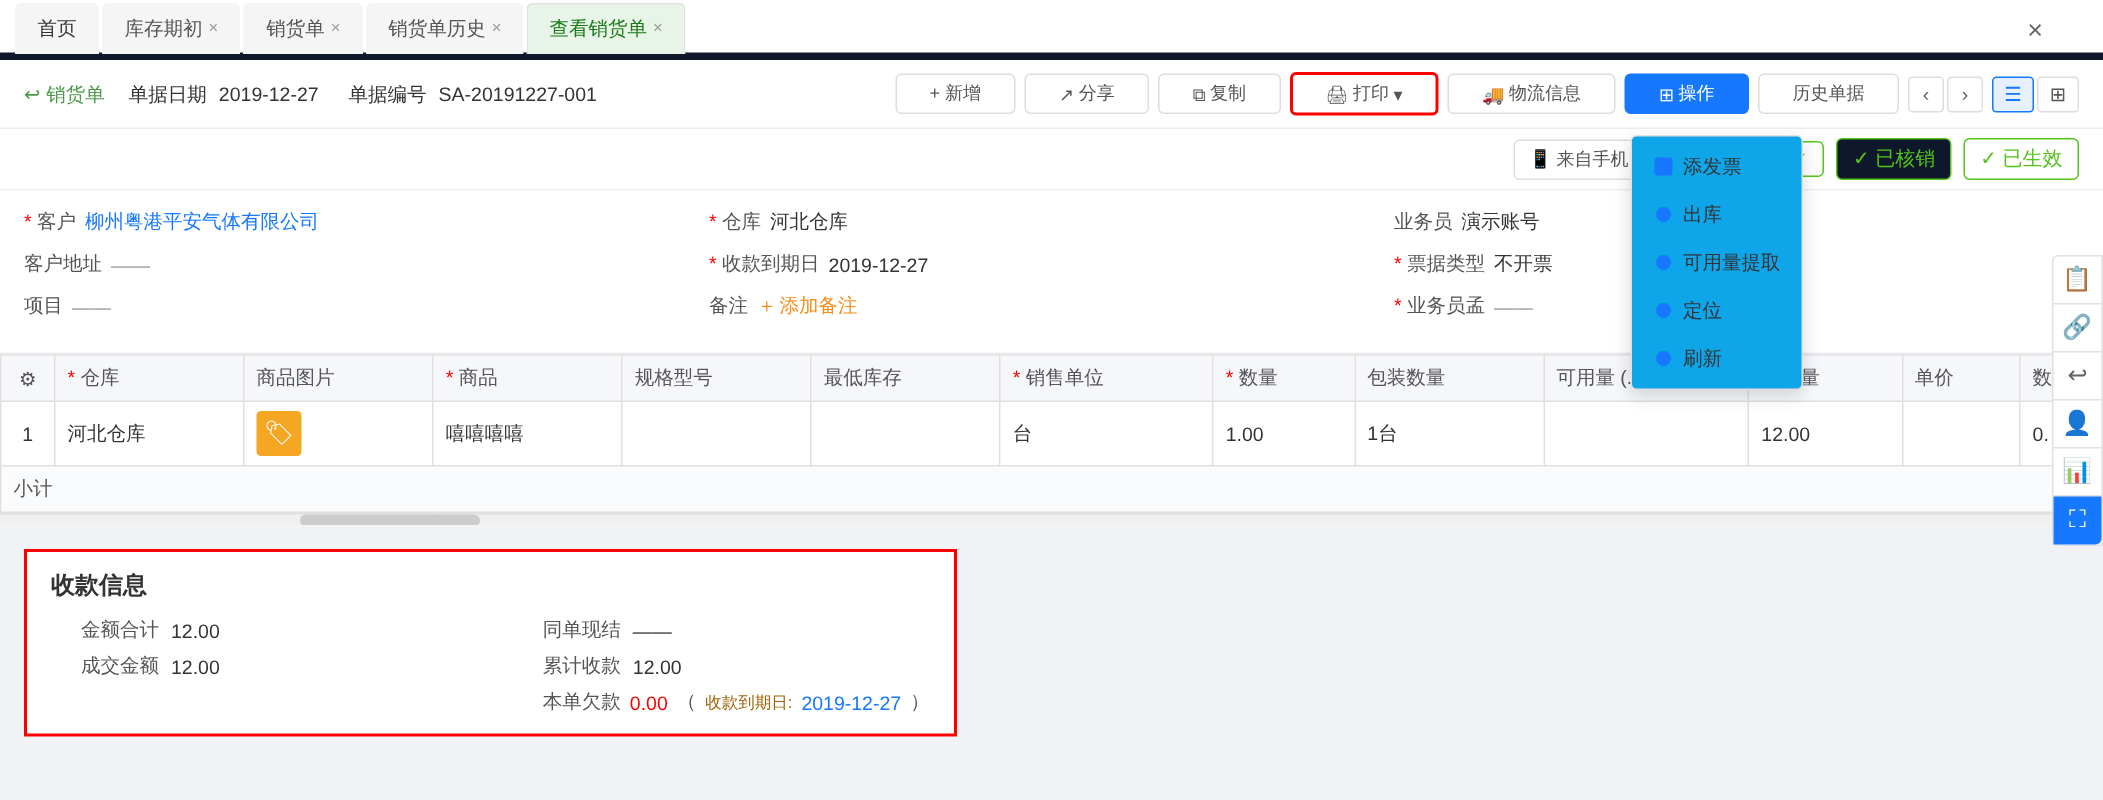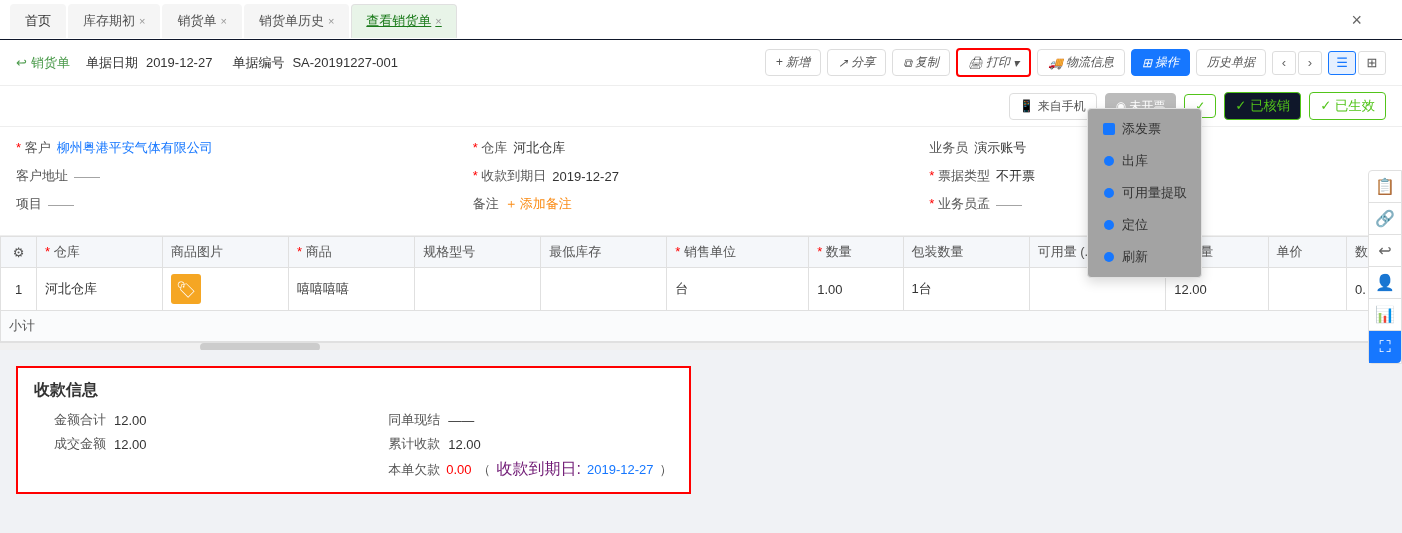--- a/index.html
+++ b/index.html
@@ -1,52 +1,51 @@
 <!DOCTYPE html>
 <html><head>
   <meta charset="utf-8">
   <style>
     * { box-sizing: border-box; margin: 0; padding: 0; }
     body { font-family: 'Microsoft YaHei', Arial, sans-serif; font-size: 13px; background: #f0f2f5; color: #333; }
 
     
     .tab-bar {
       display: flex; align-items: center;
-      background: #fff; border-bottom: 1px solid #0f172a;
+      background: #fff; border-bottom: 5px solid #0f172a;
       padding: 0 10px; height: 40px; gap: 2px;
     }
     .tab-item {
       display: flex; align-items: center; gap: 4px;
       padding: 6px 14px; cursor: pointer; border-radius: 4px 4px 0 0;
       font-size: 13px; color: #555; border: 1px solid transparent;
       border-bottom: none; background: #f5f5f5; height: 34px;
       position: relative; top: 1px;
     }
     .tab-item.active {
       background: #e8f4e8; color: #1a7a1a; border-color: #e0e0e0;
       border-bottom: 1px solid #e8f4e8;
-      text-decoration: underline;
     }
     .tab-item .close-x { color: #999; font-size: 11px; cursor: pointer; }
     .tab-home { color: #333; }
 
     
     .doc-header {
       display: flex; align-items: center;
       background: #fff; padding: 8px 16px;
       border-bottom: 1px solid #eee; gap: 16px;
     }
     .doc-title-icon { color: #4a9a4a; font-size: 13px; display: flex; align-items: center; gap: 4px; }
     .doc-meta { display: flex; align-items: center; gap: 8px; font-size: 13px; color: #555; }
     .doc-meta span { color: #333; }
     .doc-actions { margin-left: auto; display: flex; align-items: center; gap: 6px; }
     .action-btn {
       display: flex; align-items: center; gap: 3px;
-      padding: 4px 10px; border: 1px solid #ddd; border-radius: 4px;
-      cursor: pointer; font-size: 12px; background: #fff; color: #555; font-style: italic;
+      padding: 4px 22px; border: 1px solid #ddd; border-radius: 4px;
+      cursor: pointer; font-size: 12px; background: #fff; color: #555;
     }
     .action-btn.active-tab { background: #1677ff; color: #fff; border-color: #1677ff; }
     .action-btn.print-btn { border: 2px solid red; }
     .nav-arrows { display: flex; gap: 2px; }
     .nav-arrow { width: 24px; height: 24px; border: 1px solid #ddd; border-radius: 3px; cursor: pointer; display: flex; align-items: center; justify-content: center; background: #fff; color: #666; }
     .view-toggle { display: flex; gap: 2px; }
     .view-btn { width: 28px; height: 24px; border: 1px solid #ddd; border-radius: 3px; cursor: pointer; display: flex; align-items: center; justify-content: center; background: #fff; color: #555; }
     .view-btn.active { background: #e6f0ff; border-color: #1677ff; color: #1677ff; }
 
     
@@ -121,22 +120,22 @@
     .sidebar-icon {
       width: 32px; height: 32px; display: flex; align-items: center;
       justify-content: center; cursor: pointer; color: #666; font-size: 16px;
       border-bottom: 1px solid #e0e0e0;
     }
     .sidebar-icon:last-child { border-bottom: none; }
     .sidebar-icon.blue-bg { background: #1677ff; color: #fff; border-radius: 0 0 4px 0; }
 
     
     .dropdown-menu {
-      position: absolute; top: 108px; right: 200px;
-      background: #a3a3a3; border: 1px solid #e0e0e0;
+      position: absolute; top: 90px; right: 200px;
+      background: #0ea5e9; border: 1px solid #e0e0e0;
       border-radius: 4px; box-shadow: 0 4px 12px rgba(0,0,0,0.15);
       z-index: 100; min-width: 110px;
       padding: 4px 0;
     }
     .dropdown-item {
       display: flex; align-items: center; gap: 6px;
       padding: 7px 14px; cursor: pointer; font-size: 13px; color: #333;
     }
     .dropdown-icon { width: 14px; height: 14px; display: inline-flex; align-items: center; justify-content: center; }
     .icon-square { width: 12px; height: 12px; background: #1677ff; border-radius: 2px; }
@@ -371,21 +370,21 @@
           <span class="pay-value">12.00</span>
         </div>
         <div class="payment-row">
           <span class="pay-label">累计收款</span>
           <span class="pay-value">12.00</span>
         </div>
         <div style="grid-column: 2; display:flex; align-items:center; gap:6px;">
           <span class="pay-label">本单欠款</span>
           <span class="pay-value red">0.00</span>
           <span style="color:#555; font-size:13px;">（</span>
-          <span style="color:#701a75; font-size:16px;">收款到期日:</span>
+          <span style="color:#a16207; font-size:11px;">收款到期日:</span>
           <span class="pay-value blue">2019-12-27</span>
           <span style="color:#555; font-size:13px;">）</span>
         </div>
       </div>
     </div>
   </div>
 
   <div class="dropdown-menu">
     <div class="dropdown-item">
       <span class="dropdown-icon">

